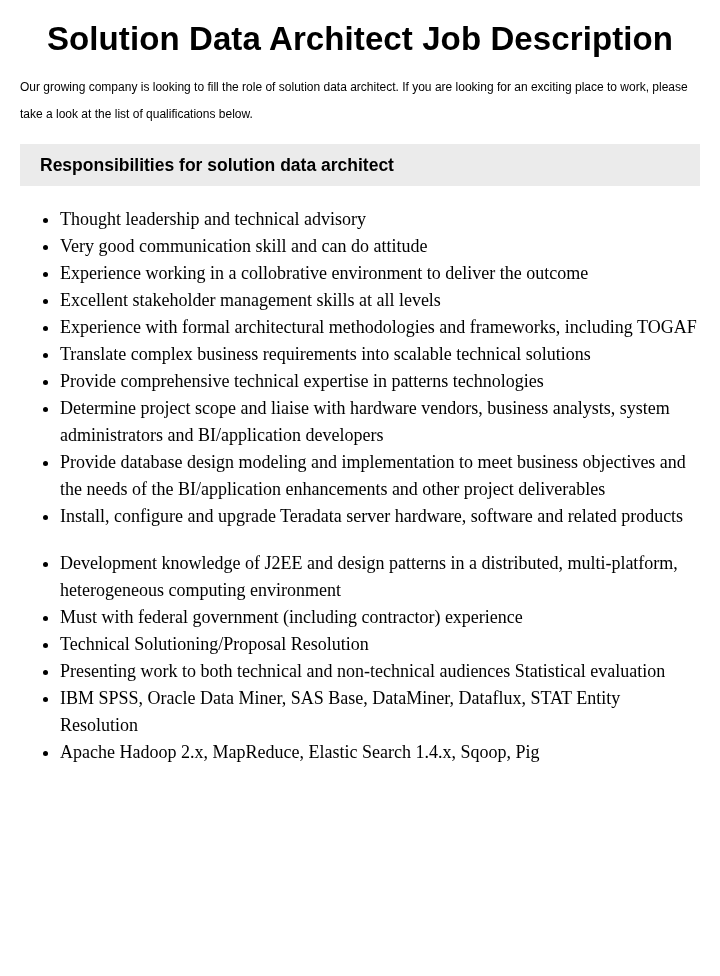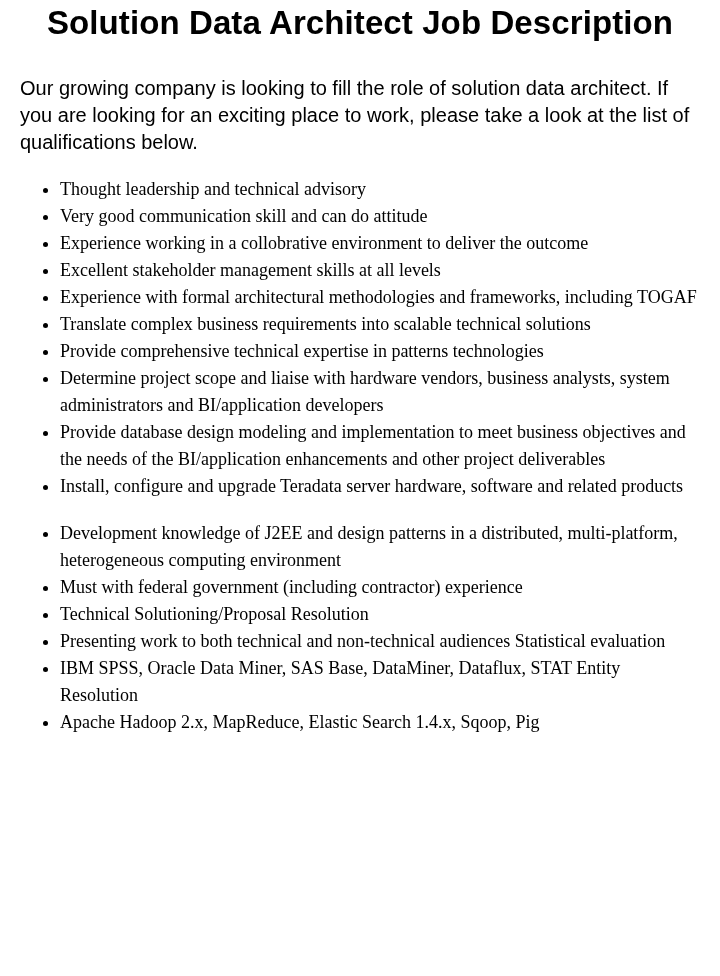--- a/index.html
+++ b/index.html
@@ -1,28 +1,28 @@
 <!DOCTYPE html>
 <html><head>
 <meta charset="utf-8">
 <style>
   html, body { margin: 0; padding: 0; background: #ffffff; }
   body {
     width: 720px; height: 976px; overflow: hidden;
     font-family: "Liberation Sans", "DejaVu Sans", sans-serif;
     color: #000;
   }
-  .wrap { padding: 0 20px 0 20px; }
+  .wrap { padding: 16px 20px 0 20px; }
   h1 {
     margin: 0; padding-top: 2px;
     text-align: center; font-size: 33px; font-weight: bold;
     line-height: 42px; letter-spacing: 0.1px;
   }
   .intro {
-    margin: 31px 0 0 0; font-size: 20px; line-height: 27px;
+    margin: 14px 0 0 0; font-size: 12px; line-height: 27px;
   }
   .section-header {
     margin-top: 16px;
     background: #ebebeb; height: 42px;
     padding: 0 20px; box-sizing: border-box;
     display: flex; align-items: center;
     font-size: 17.5px; font-weight: bold;
   }
   ul {
     margin: 20px 0 0 0; padding-left: 40px;
@@ -31,20 +31,21 @@
   li { padding-left: 0; font-family: Liberation Serif, serif; }
   .qual-header { margin-top: 18px; }
 </style>
 </head>
 <body>
 
 <div class="wrap">
   <h1>Solution Data Architect Job Description</h1>
   <p class="intro">Our growing company is looking to fill the role of solution data architect. If you are looking for an exciting place to work, please take a look at the list of qualifications below.</p>
 
+  <div class="section-header">Responsibilities for solution data architect</div>
   <ul>
     <li>Thought leadership and technical advisory</li>
     <li>Very good communication skill and can do attitude</li>
     <li>Experience working in a collobrative environment to deliver the outcome</li>
     <li>Excellent stakeholder management skills at all levels</li>
     <li>Experience with formal architectural methodologies and frameworks, including TOGAF</li>
     <li>Translate complex business requirements into scalable technical solutions</li>
     <li>Provide comprehensive technical expertise in patterns technologies</li>
     <li>Determine project scope and liaise with hardware vendors, business analysts, system administrators and BI/application developers</li>
     <li>Provide database design modeling and implementation to meet business objectives and the needs of the BI/application enhancements and other project deliverables</li>

